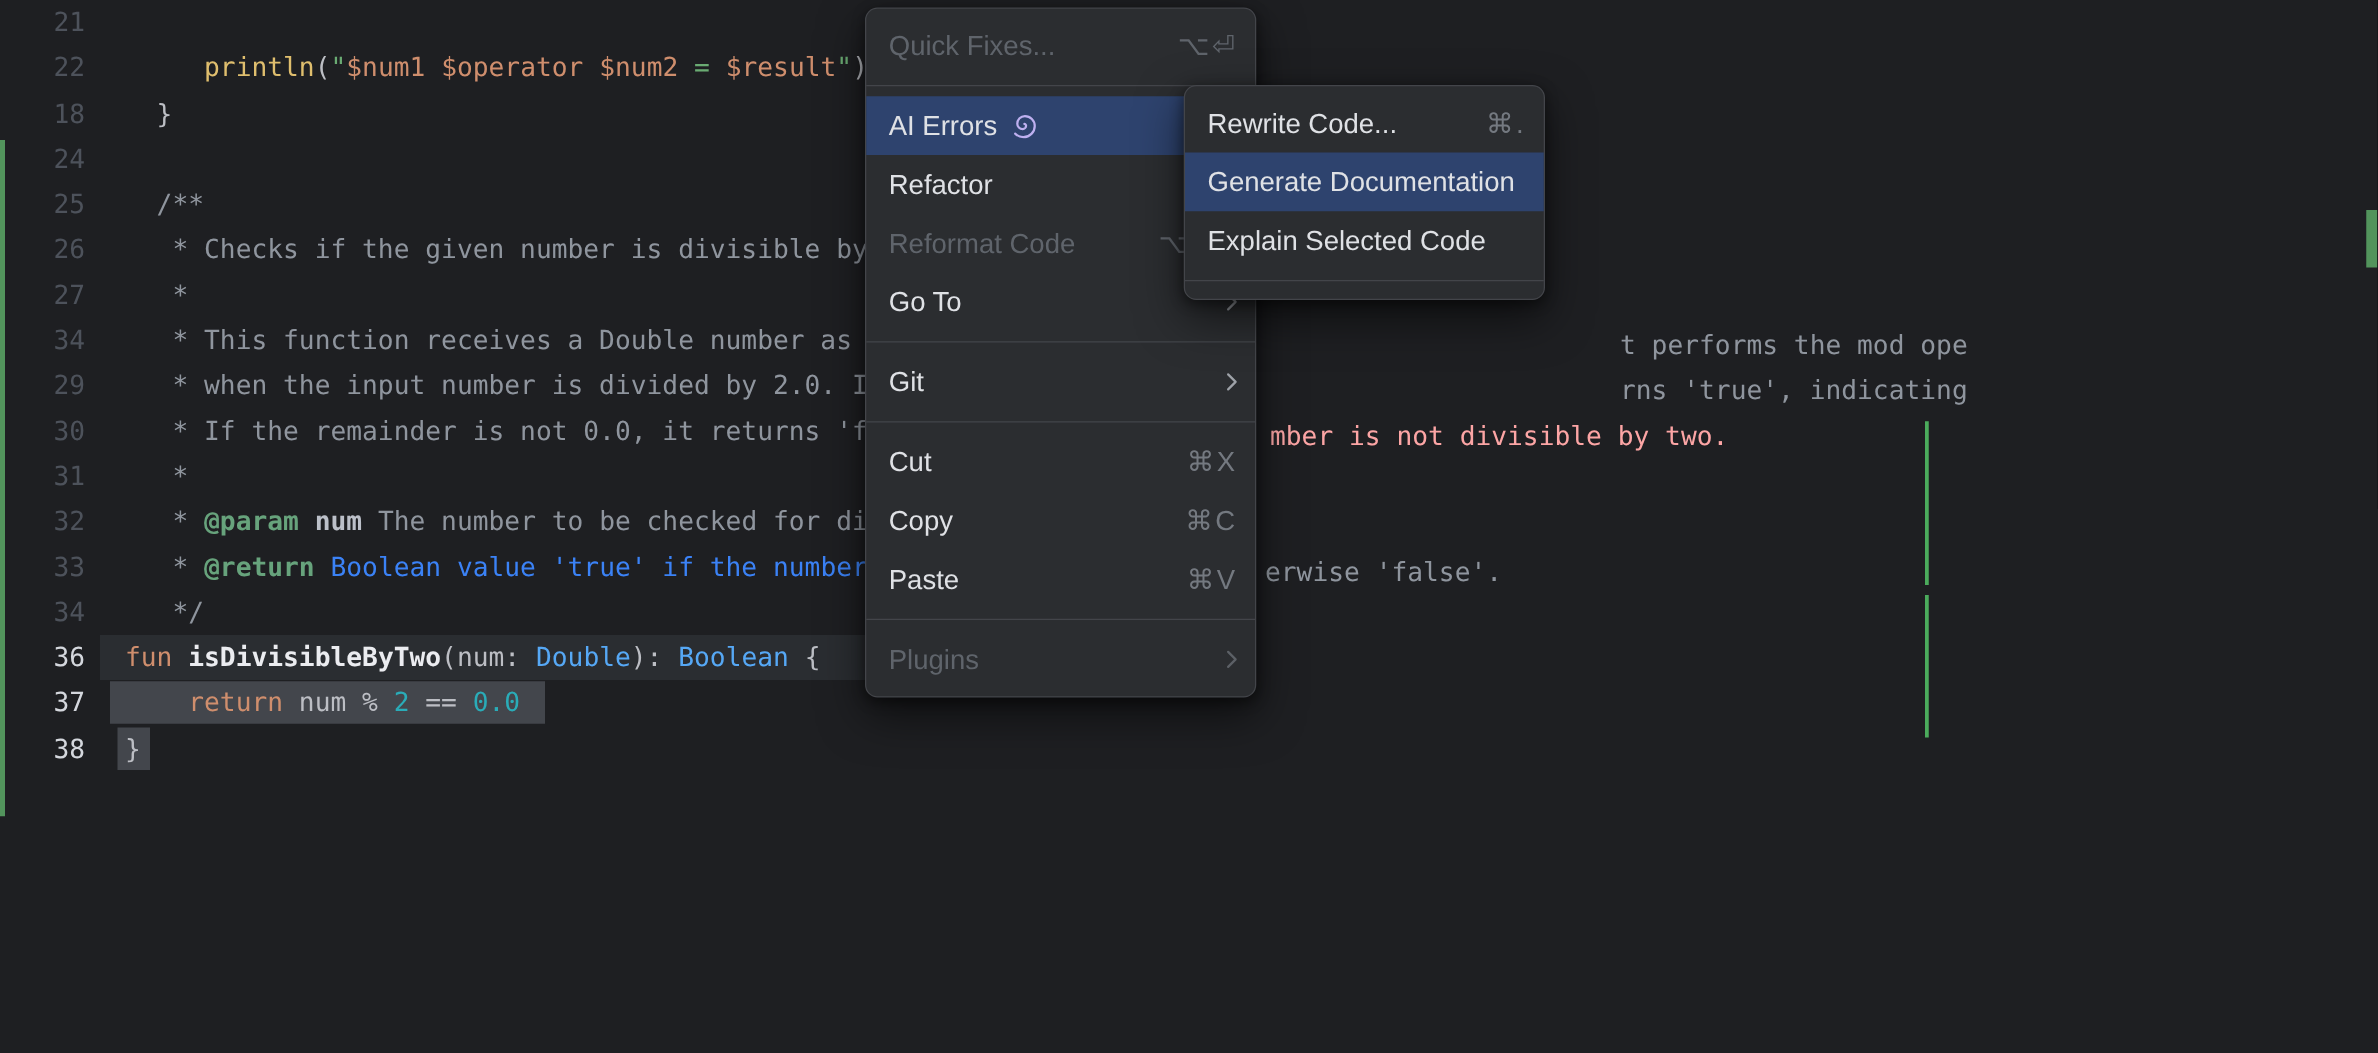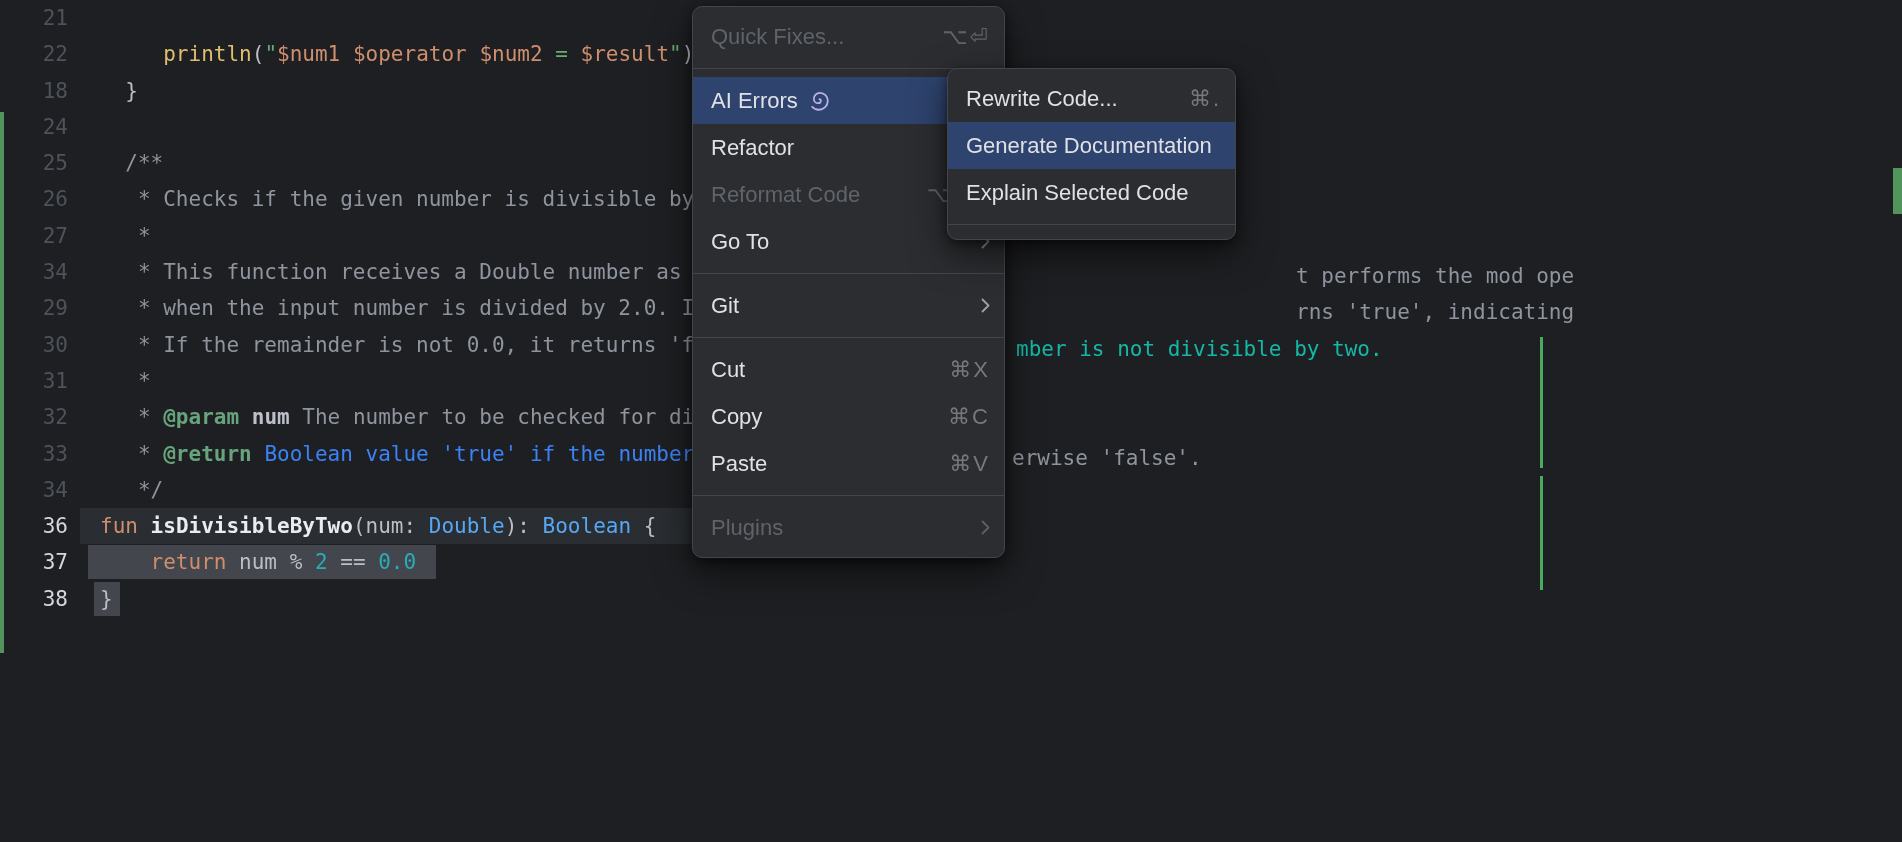--- a/index.html
+++ b/index.html
@@ -78,21 +78,21 @@
         <div class="frag" style="left: 1296px;"><span class="c-comment" style="color: rgb(143, 149, 158);">t performs the mod ope</span></div>
       </div>
       <div class="row">
         <div class="ln">29</div>
         <div class="code"><span class="c-comment" style="color: rgb(143, 149, 158);">   * when the input number is divided by 2.0. I</span></div>
         <div class="frag" style="left: 1296px;"><span class="c-comment" style="color: rgb(143, 149, 158);">rns 'true', indicating</span></div>
       </div>
       <div class="row">
         <div class="ln">30</div>
         <div class="code"><span class="c-comment" style="color: rgb(143, 149, 158);">   * If the remainder is not 0.0, it returns 'f</span></div>
-        <div class="frag" style="left: 1016px;"><span class="c-comment" style="color: #14b8a6; margin-top: 36px;">mber is not divisible by two.</span></div>
+        <div class="frag" style="left: 1016px;"><span class="c-comment" style="color: #fca5a5; margin-top: 36px;">mber is not divisible by two.</span></div>
       </div>
       <div class="row">
         <div class="ln">31</div>
         <div class="code"><span class="c-comment" style="color: rgb(143, 149, 158);">   *</span></div>
       </div>
       <div class="row">
         <div class="ln">32</div>
         <div class="code"><span class="c-comment" style="color: rgb(143, 149, 158);">   * </span><span class="c-doc_tag" style="color: rgb(103, 163, 124);">@param</span><span class="c-comment" style="color: rgb(143, 149, 158);"> </span><span class="c-doc_param" style="color: rgb(188, 192, 201);">num</span><span class="c-comment" style="color: rgb(143, 149, 158);"> The number to be checked for di</span></div>
       </div>
       <div class="row">

